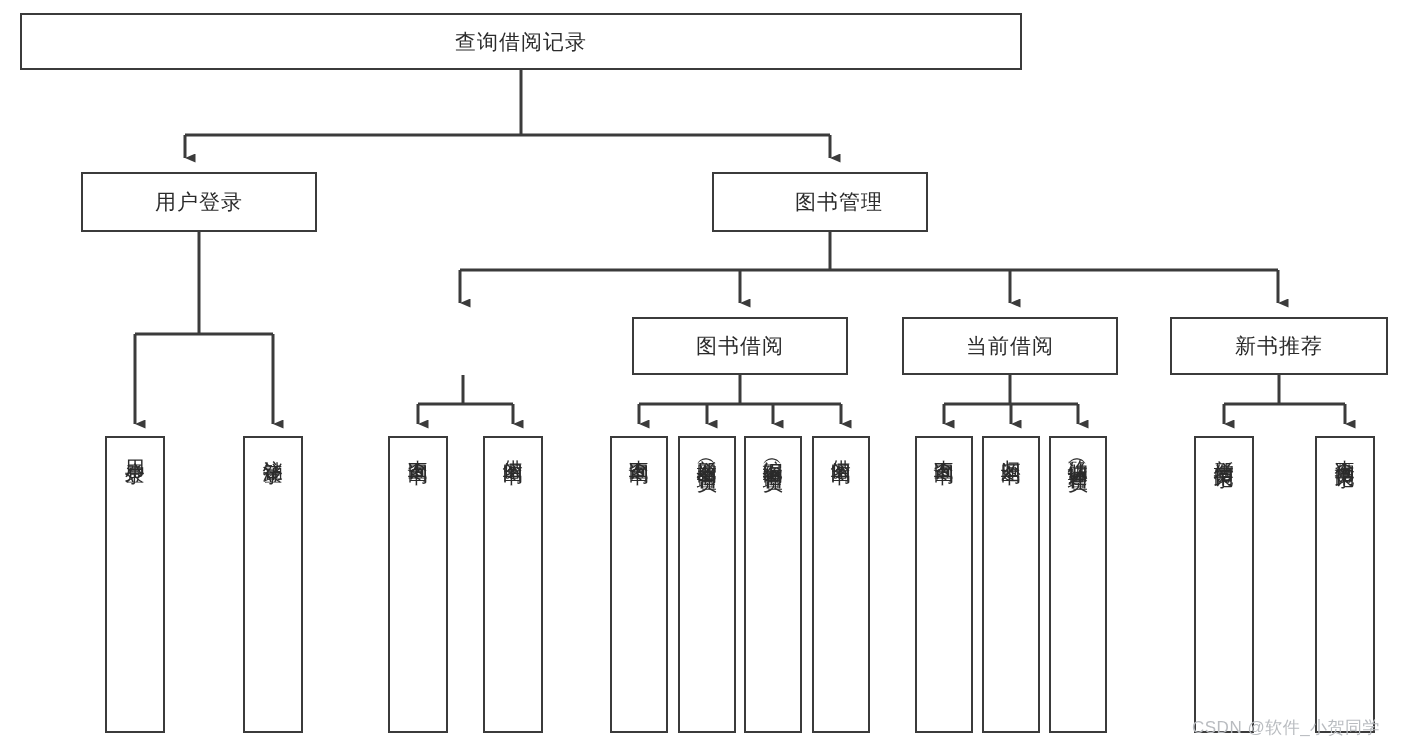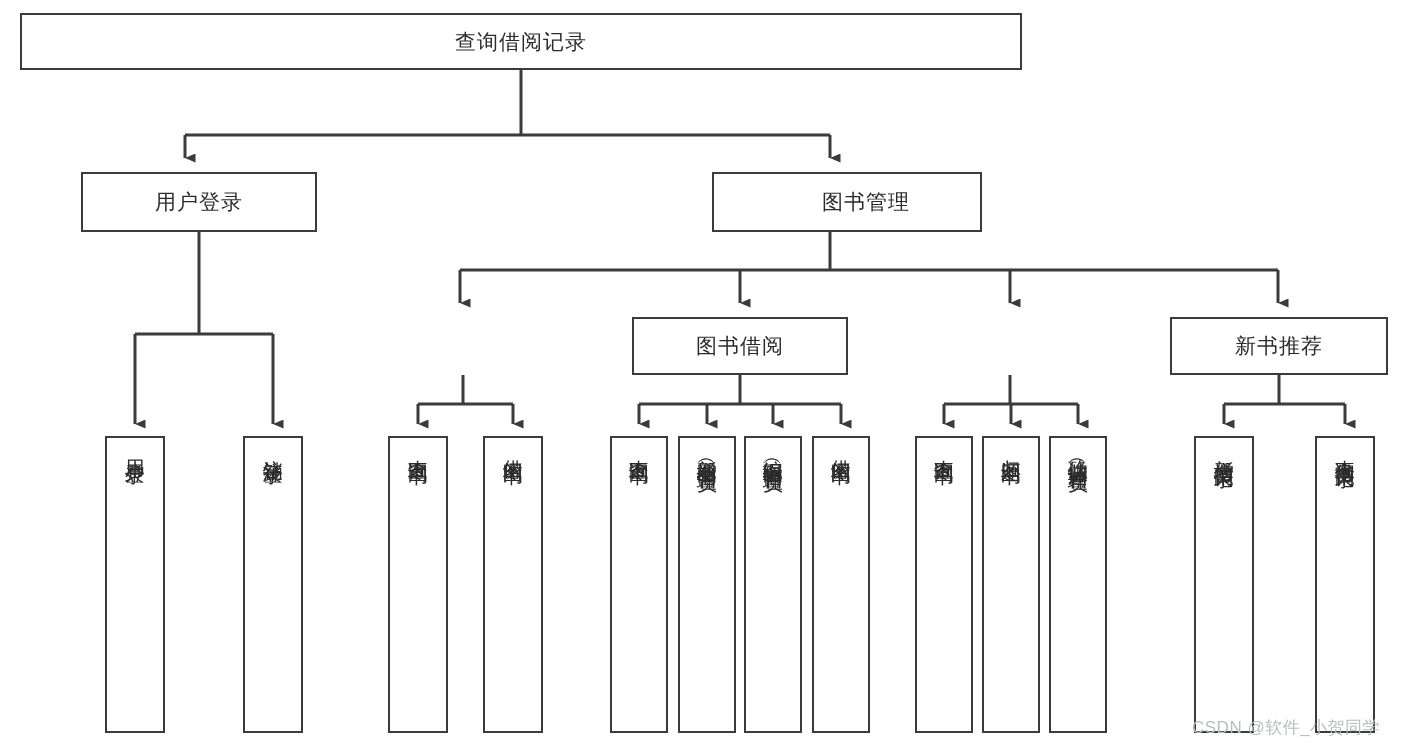--- a/index.html
+++ b/index.html
@@ -71,26 +71,29 @@
     </g>
   </svg>
 
   <div class="node h" style="left:20px;top:13px;width:1002px;height:57px;">
     <span>查询借阅记录</span>
   </div>
 
   <div class="node h" style="left:81px;top:172px;width:236px;height:60px;">
     <span>用户登录</span>
   </div>
-  <div class="node h" style="left:712px;top:172px;width:270px;height:60px;padding-left:38px;">
+  <div class="node h" style="left:712px;top:172px;width:216px;height:60px;padding-left:38px;">
     <span>图书管理</span>
   </div>
 
   <div class="node h" style="left:632px;top:317px;width:216px;height:58px;justify-content:center;">
     <span>图书借阅</span>
+  </div>
+  <div class="node h" style="left:902px;top:317px;width:216px;height:58px;">
+    <span>当前借阅</span>
   </div>
   <div class="node h" style="left:1170px;top:317px;width:218px;height:58px;">
     <span>新书推荐</span>
   </div>
 
   <div class="node v" style="left:105px;top:436px;width:60px;height:297px;">
     <span>用户登录</span>
   </div>
   <div class="node v" style="left:243px;top:436px;width:60px;height:297px;">
     <span>注销登录</span>

